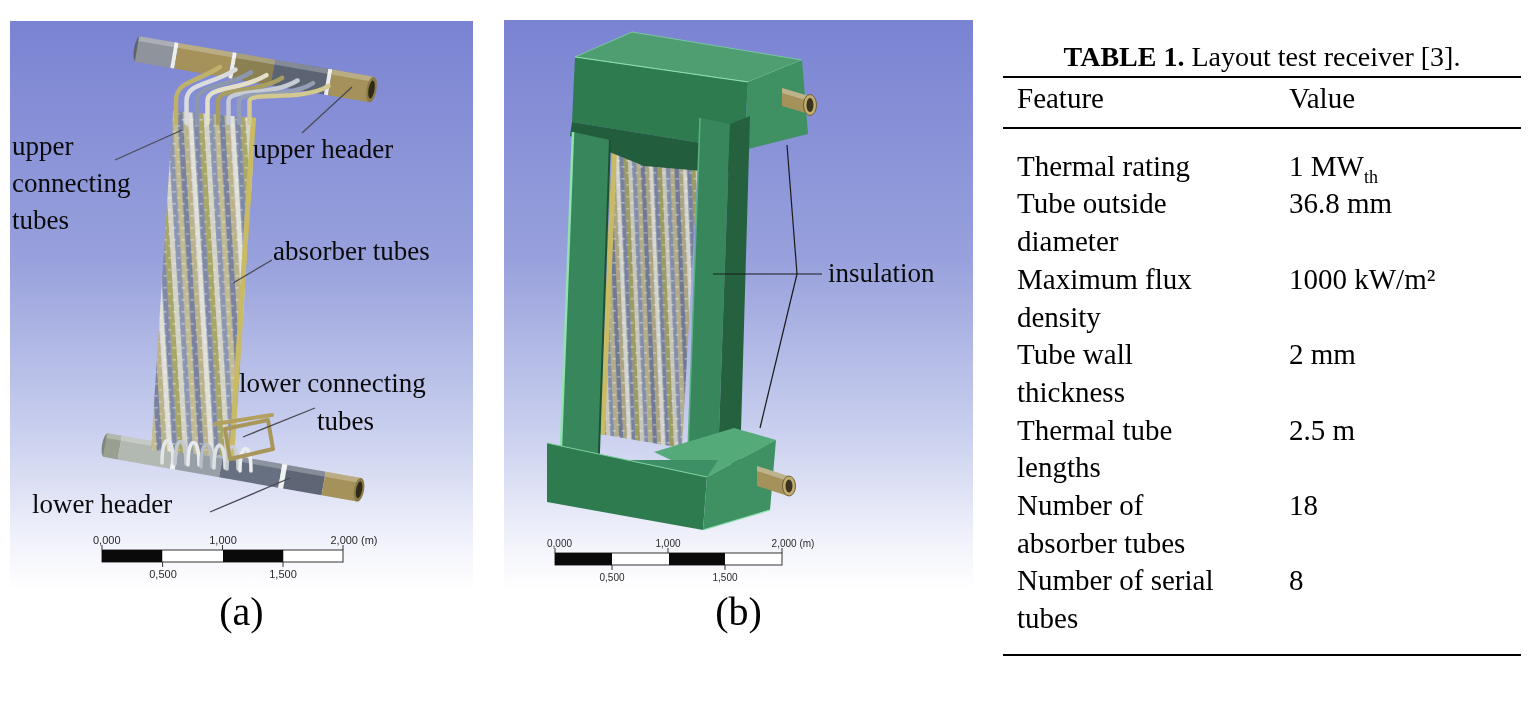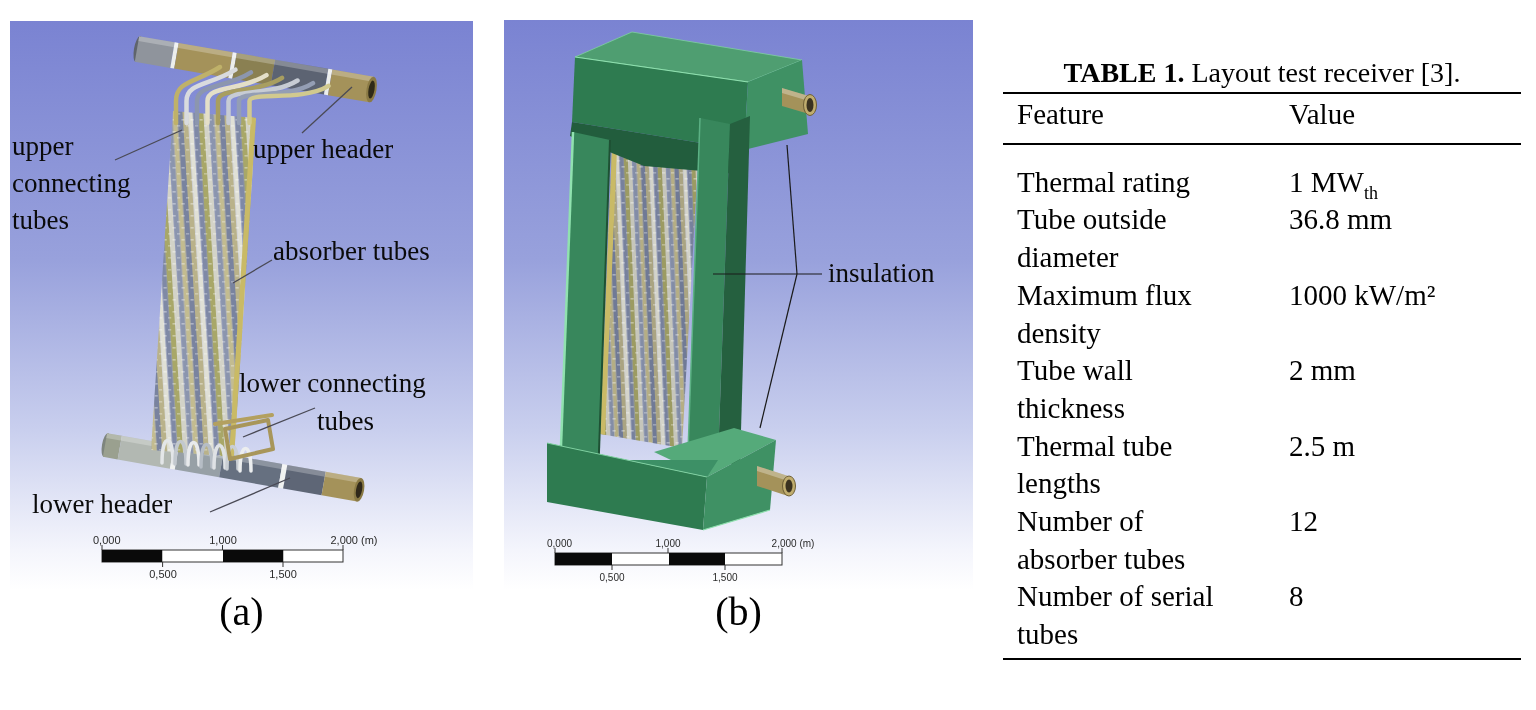--- a/index.html
+++ b/index.html
@@ -5,33 +5,33 @@
   html,body{margin:0;padding:0;background:#ffffff;}
   .page{position:relative;width:1536px;height:710px;background:#ffffff;overflow:hidden;
         font-family:"Liberation Serif",serif;color:#000;}
   svg{display:block;}
   .lbl{font-family:"Liberation Serif",serif;font-size:27px;fill:#0a0a0a;}
   .scaletxt{font-family:"Liberation Sans",sans-serif;font-size:11px;fill:#2a2a2a;}
   .scaletxtb{font-family:"Liberation Sans",sans-serif;font-size:10px;fill:#2a2a2a;}
   .panel-tag{position:absolute;text-align:center;font-size:40px;color:#000;}
   .tag-a{left:10px;top:588px;width:463px;}
   .tag-b{left:504px;top:588px;width:469px;}
-  .tbl{position:absolute;left:1003px;top:42px;width:518px;margin-top:16px;}
+  .tbl{position:absolute;left:1003px;top:42px;width:518px;}
   .tbl-title{text-align:center;font-size:28px;line-height:1.1;margin-bottom:3px;}
   .tbl-title .b{font-weight:bold;}
   table.datatable{width:100%;border-collapse:collapse;table-layout:fixed;
        border-top:2px solid #000;border-bottom:2px solid #000;}
   table.datatable col.c1{width:286px;}
   table.datatable th{font-size:29px;font-weight:normal;text-align:left;vertical-align:top;
        padding:4px 0 12px 0;border-bottom:2px solid #000;}
   table.datatable th.f, table.datatable td.f{padding-left:14px;}
   table.datatable td{font-size:29px;line-height:1.3;vertical-align:top;padding:0;
        white-space:pre-line;}
   table.datatable tbody tr:first-child td{padding-top:19px;}
-  table.datatable tbody tr:last-child td{padding-bottom:4px;}
+  table.datatable tbody tr:last-child td{padding-bottom:16px;}
   table.datatable sub{font-size:0.62em;line-height:0;}
   .fig-caption{position:absolute;left:228px;top:652px;width:960px;text-align:center;
        font-size:29px;}
   .fig-caption .b{font-weight:bold;}
 </style>
 </head>
 <body>
 
 <div class="page">
 
@@ -287,21 +287,21 @@
           <td>2 mm</td>
         </tr>
         <tr>
           <td class="f">Thermal tube
 lengths</td>
           <td>2.5 m</td>
         </tr>
         <tr>
           <td class="f">Number of
 absorber tubes</td>
-          <td>12</td>
+          <td>18</td>
         </tr>
         <tr>
           <td class="f">Number of serial
 tubes</td>
           <td>8</td>
         </tr>
       </tbody>
     </table>
   </div>
 

